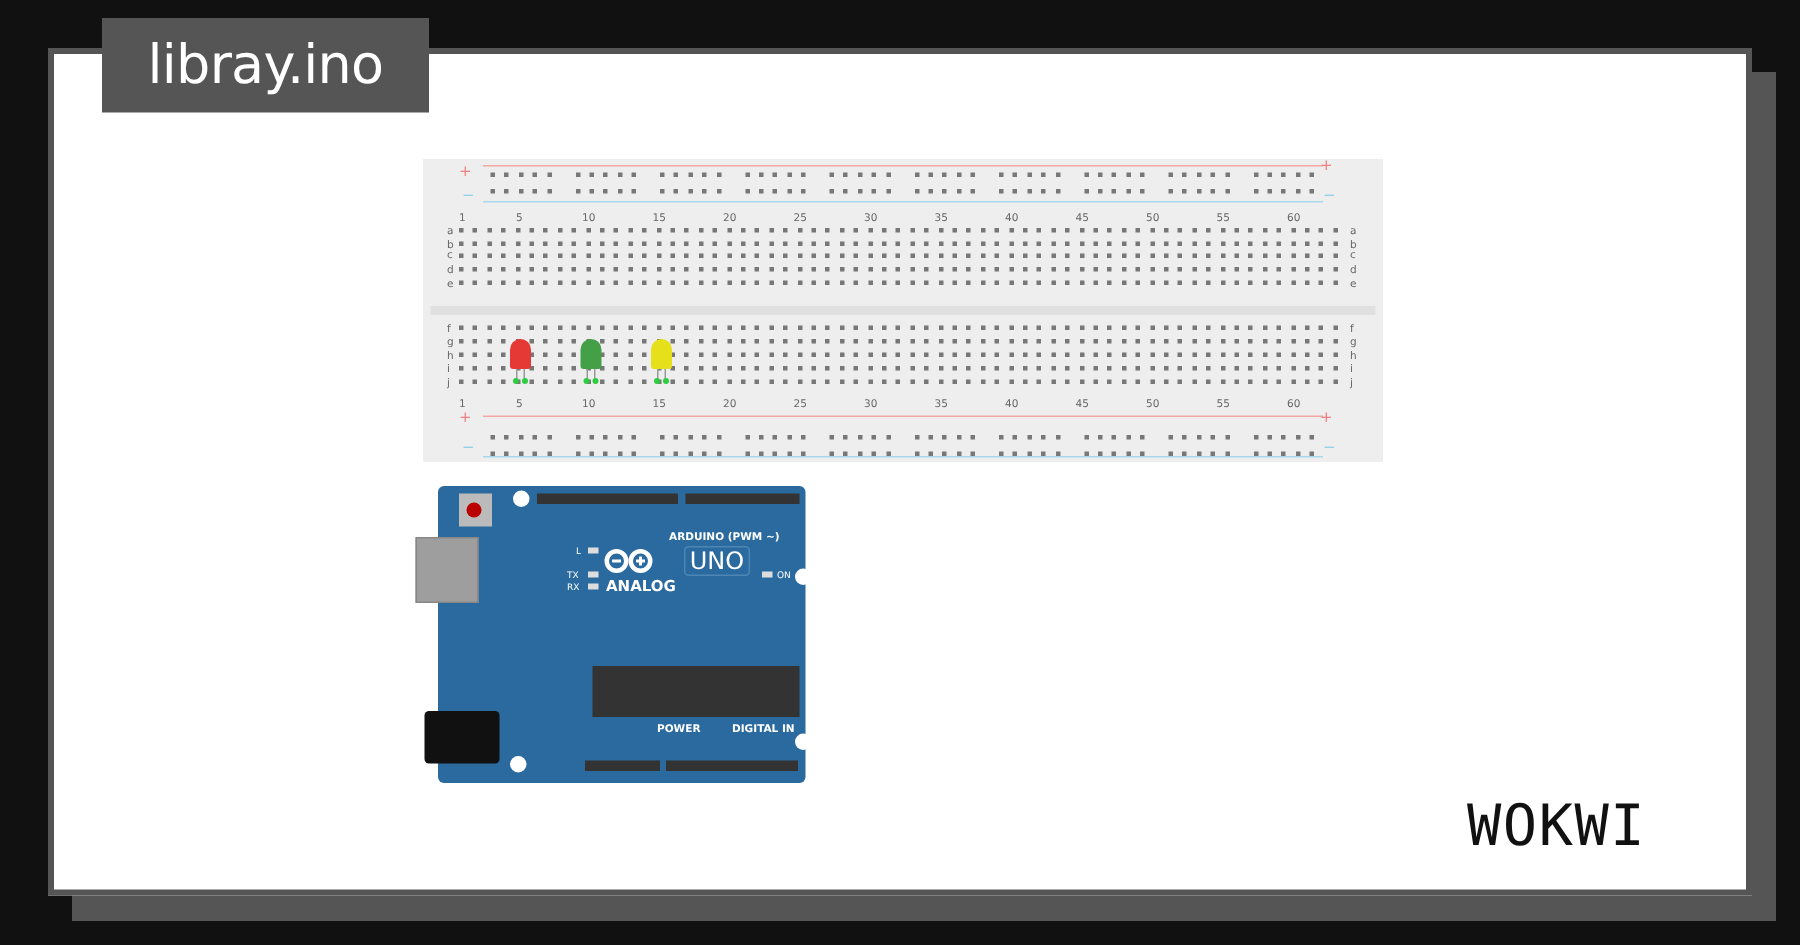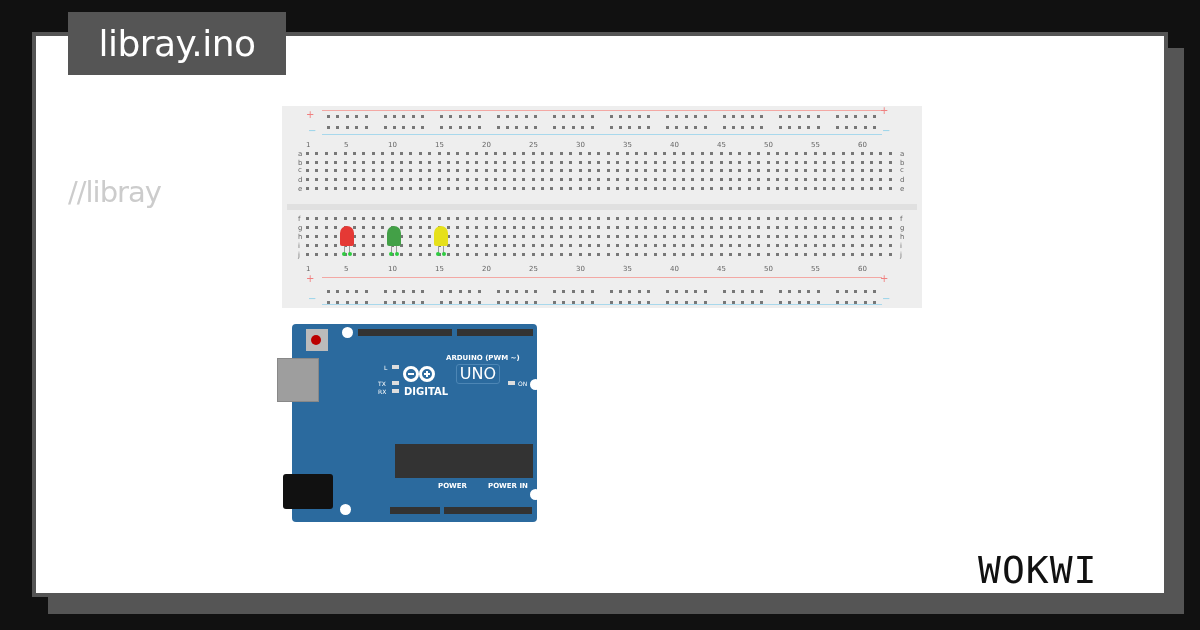--- a/index.html
+++ b/index.html
@@ -40,21 +40,20 @@
   .uno .smalled{position:absolute;width:7px;height:4px;background:#ddd;}
   .wokwi{position:absolute;left:978px;top:528px;font-family:"DejaVu Sans Mono",monospace;font-size:38px;color:#111;letter-spacing:1px;line-height:44px;}
 </style>
 </head>
 <body>
 
 <div class="shadow"></div>
 
 <div class="frame">
   <div class="code">
-    <div class="line">//libray</div>
     <div class="line"></div>
     <div class="line"></div>
     
     
     
     
     
     
     
   </div>
@@ -991,29 +990,29 @@
     <div class="chip"></div>
     <span class="txt" style="left:154px;top:30px;font-size:7px;">ARDUINO (PWM ~)</span>
     <svg class="logo" viewBox="0 0 34 16">
       <circle cx="9" cy="8" r="6.5" fill="none" stroke="#fff" stroke-width="3"></circle>
       <circle cx="25" cy="8" r="6.5" fill="none" stroke="#fff" stroke-width="3"></circle>
       <rect x="6" y="7" width="6" height="2" fill="#fff"></rect>
       <rect x="22" y="7" width="6" height="2" fill="#fff"></rect>
         <rect x="24" y="5" width="2" height="6" fill="#fff"></rect>
     </svg>
     <span class="unobox">UNO</span>
-    <span class="txt" style="left:112px;top:62px;font-size:10px;">DIGITAL</span>
+    <span class="txt" style="left:112px;top:62px;font-size:10px;">ANALOG</span>
     <span class="pinlbl" style="left:92px;top:40px;">L</span>
     <span class="pinlbl" style="left:86px;top:56px;">TX</span>
     <span class="pinlbl" style="left:86px;top:64px;">RX</span>
     <span class="pinlbl" style="left:226px;top:56px;">ON</span>
     <div class="smalled" style="left:100px;top:41px;"></div>
     <div class="smalled" style="left:100px;top:57px;"></div>
     <div class="smalled" style="left:100px;top:65px;"></div>
     <div class="smalled" style="left:216px;top:57px;"></div>
     <span class="txt" style="left:146px;top:158px;font-size:7px;">POWER</span>
-    <span class="txt" style="left:196px;top:158px;font-size:7px;">POWER IN</span>
+    <span class="txt" style="left:196px;top:158px;font-size:7px;">DIGITAL IN</span>
   </div>
 
-  <div class="wokwi" style="left:942px;top:512px;">WOKWI</div>
+  <div class="wokwi" style="left:942px;top:492px;">WOKWI</div>
 </div>
 
 <div class="title-tab">libray.ino</div>
 
 </body></html>

